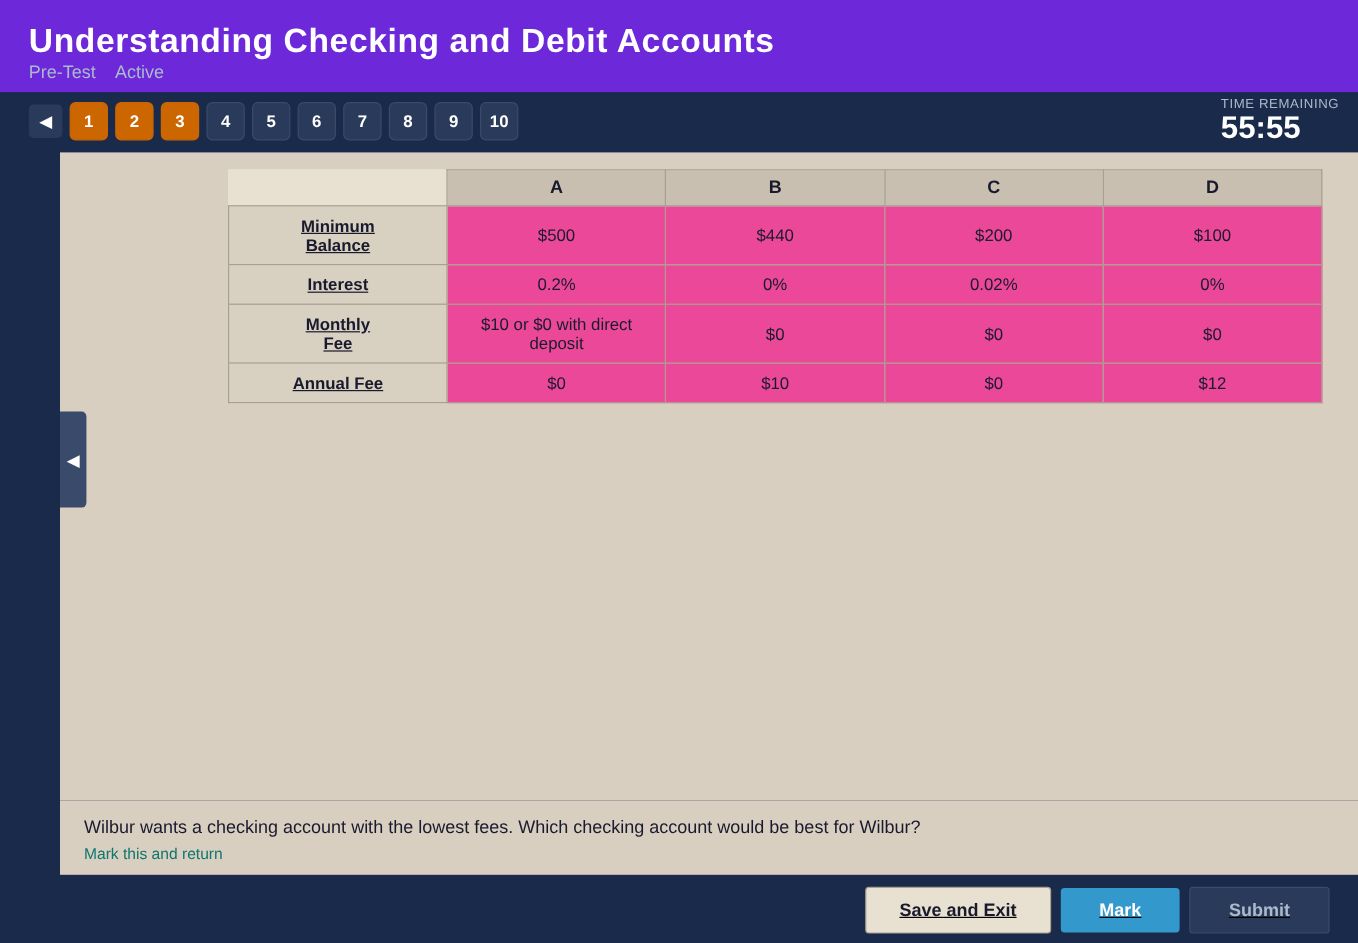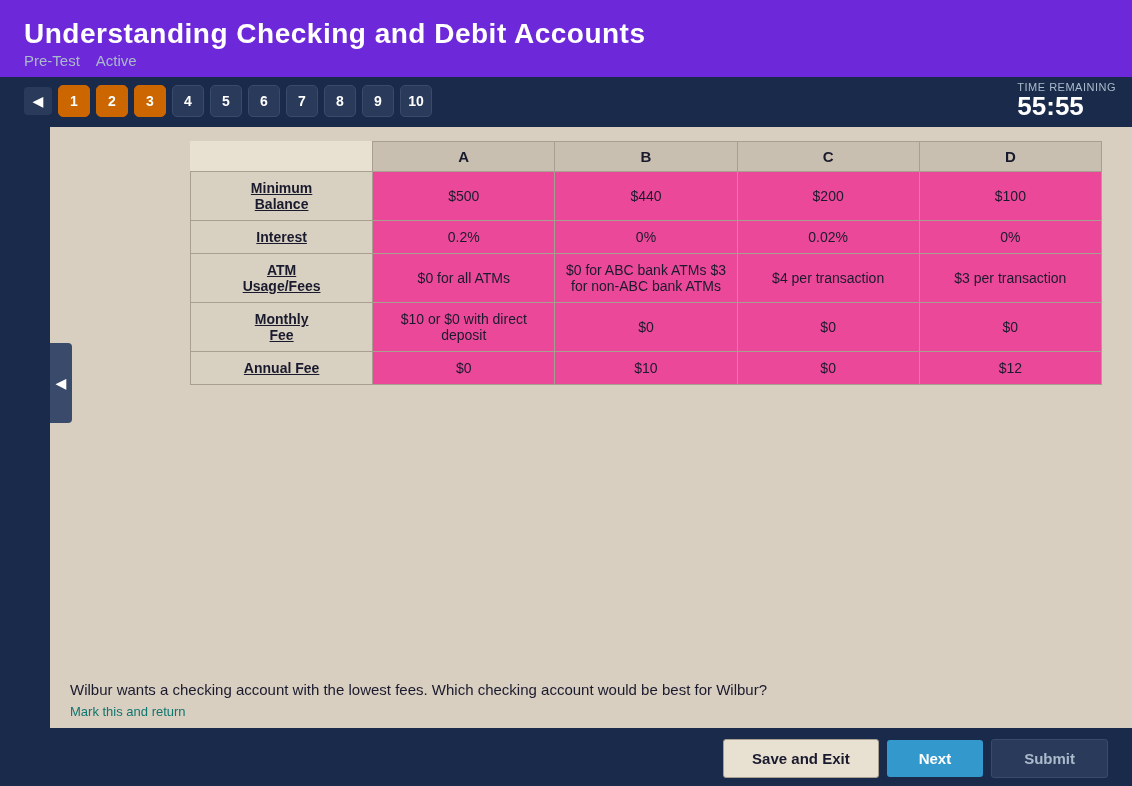--- a/index.html
+++ b/index.html
@@ -168,20 +168,21 @@
       padding: 10px 24px;
       display: flex;
       align-items: center;
       justify-content: flex-end;
       gap: 8px;
       position: absolute;
       bottom: 0;
       left: 16px;
       right: 0;
       height: 56px;
+      text-decoration: underline;
     }
     .btn-save-exit {
       background: #e8e0d0;
       color: #1a1a2e;
       border: 1px solid #a89f90;
       padding: 10px 28px;
       font-size: 15px;
       font-weight: bold;
       cursor: pointer;
       border-radius: 3px;
@@ -276,27 +277,20 @@
             <td>$100</td>
           </tr>
           <tr>
             <td class="row-label">Interest</td>
             <td>0.2%</td>
             <td>0%</td>
             <td>0.02%</td>
             <td>0%</td>
           </tr>
           <tr>
-            <td class="row-label">ATM<br>Usage/Fees</td>
-            <td>$0 for all ATMs</td>
-            <td>$0 for ABC bank ATMs $3 for non-ABC bank ATMs</td>
-            <td>$4 per transaction</td>
-            <td>$3 per transaction</td>
-          </tr>
-          <tr>
             <td class="row-label">Monthly<br>Fee</td>
             <td>$10 or $0 with direct deposit</td>
             <td>$0</td>
             <td>$0</td>
             <td>$0</td>
           </tr>
           <tr>
             <td class="row-label">Annual Fee</td>
             <td>$0</td>
             <td>$10</td>
@@ -309,15 +303,15 @@
   </div>
 
   <div class="question-area">
     <p class="question-text">Wilbur wants a checking account with the lowest fees. Which checking account would be best for Wilbur?</p>
     <a class="mark-return">Mark this and return</a>
   </div>
 </div>
 
 <div class="footer">
   <button class="btn-save-exit">Save and Exit</button>
-  <button class="btn-next">Next</button>
+  <button class="btn-next">Mark</button>
   <button class="btn-submit">Submit</button>
 </div>
 
 </body></html>

